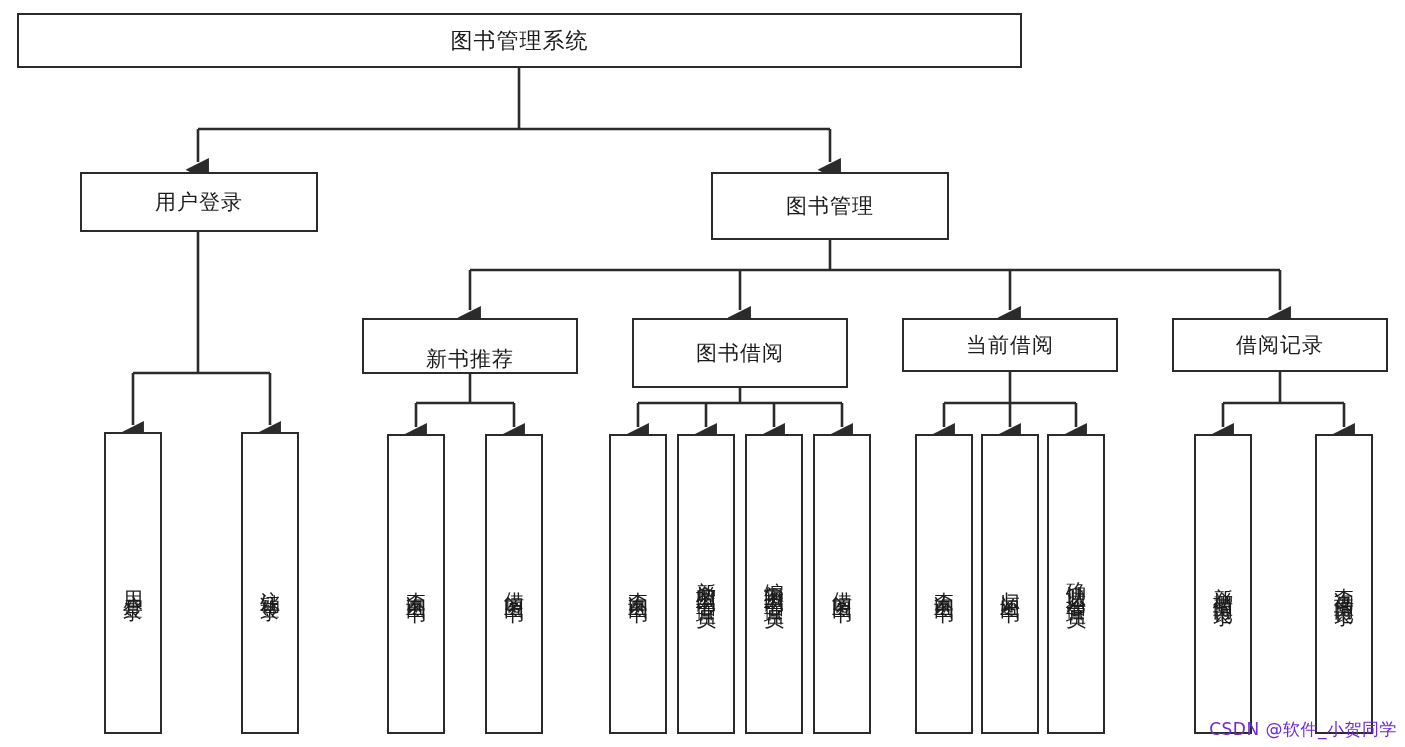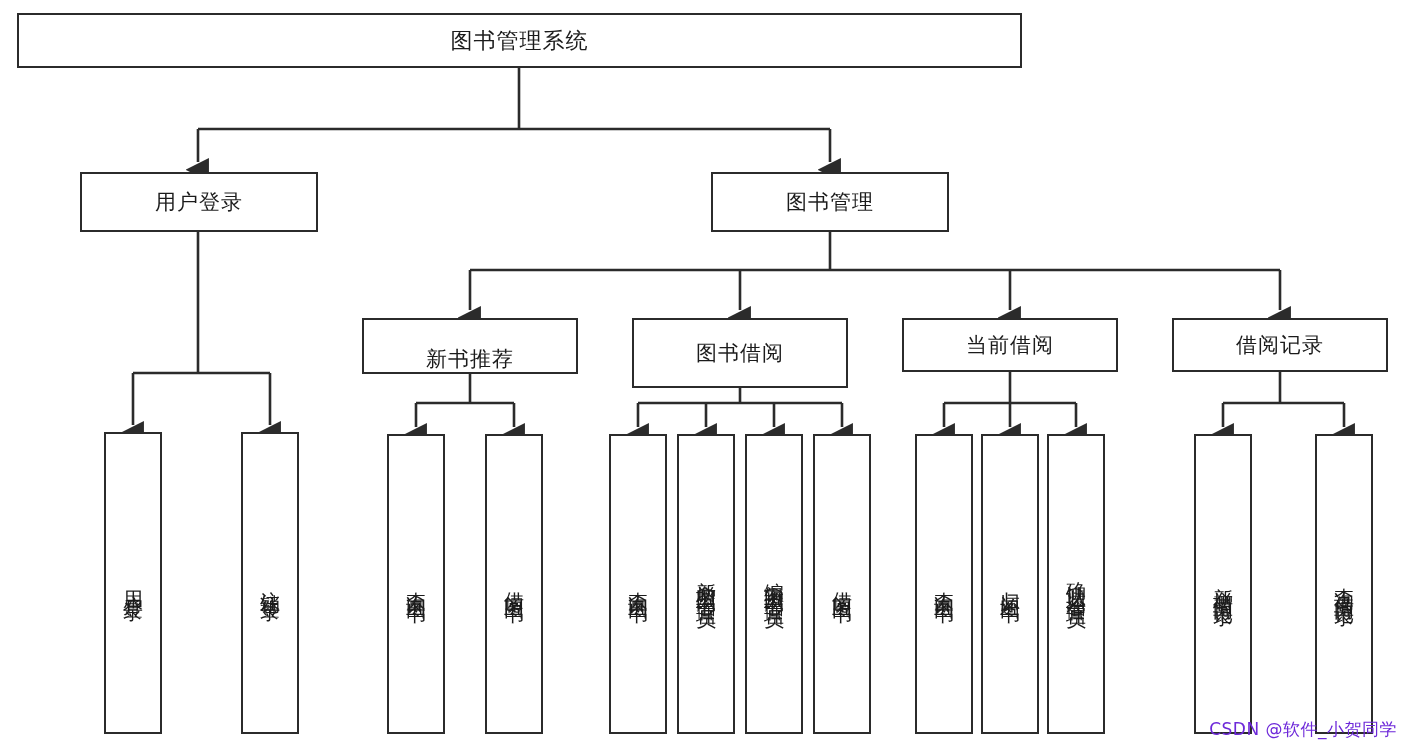--- a/index.html
+++ b/index.html
@@ -126,21 +126,21 @@
     </g>
   </svg>
 
   <div class="node root horiz" style="left:17px; top:13px; width:1005px; height:55px;">
     <span class="label">图书管理系统</span>
   </div>
 
   <div class="node horiz" style="left:80px; top:172px; width:238px; height:60px;">
     <span class="label">用户登录</span>
   </div>
-  <div class="node horiz" style="left:711px; top:172px; width:238px; height:60px;">
+  <div class="node horiz" style="left:711px; top:172px; width:238px; height:68px;">
     <span class="label">图书管理</span>
   </div>
 
   <div class="node horiz" style="left:362px; top:318px; width:216px; height:56px;align-items:flex-end;">
     <span class="label">新书推荐</span>
   </div>
   <div class="node horiz" style="left:632px; top:318px; width:216px; height:70px;">
     <span class="label">图书借阅</span>
   </div>
   <div class="node horiz" style="left:902px; top:318px; width:216px; height:54px;">

